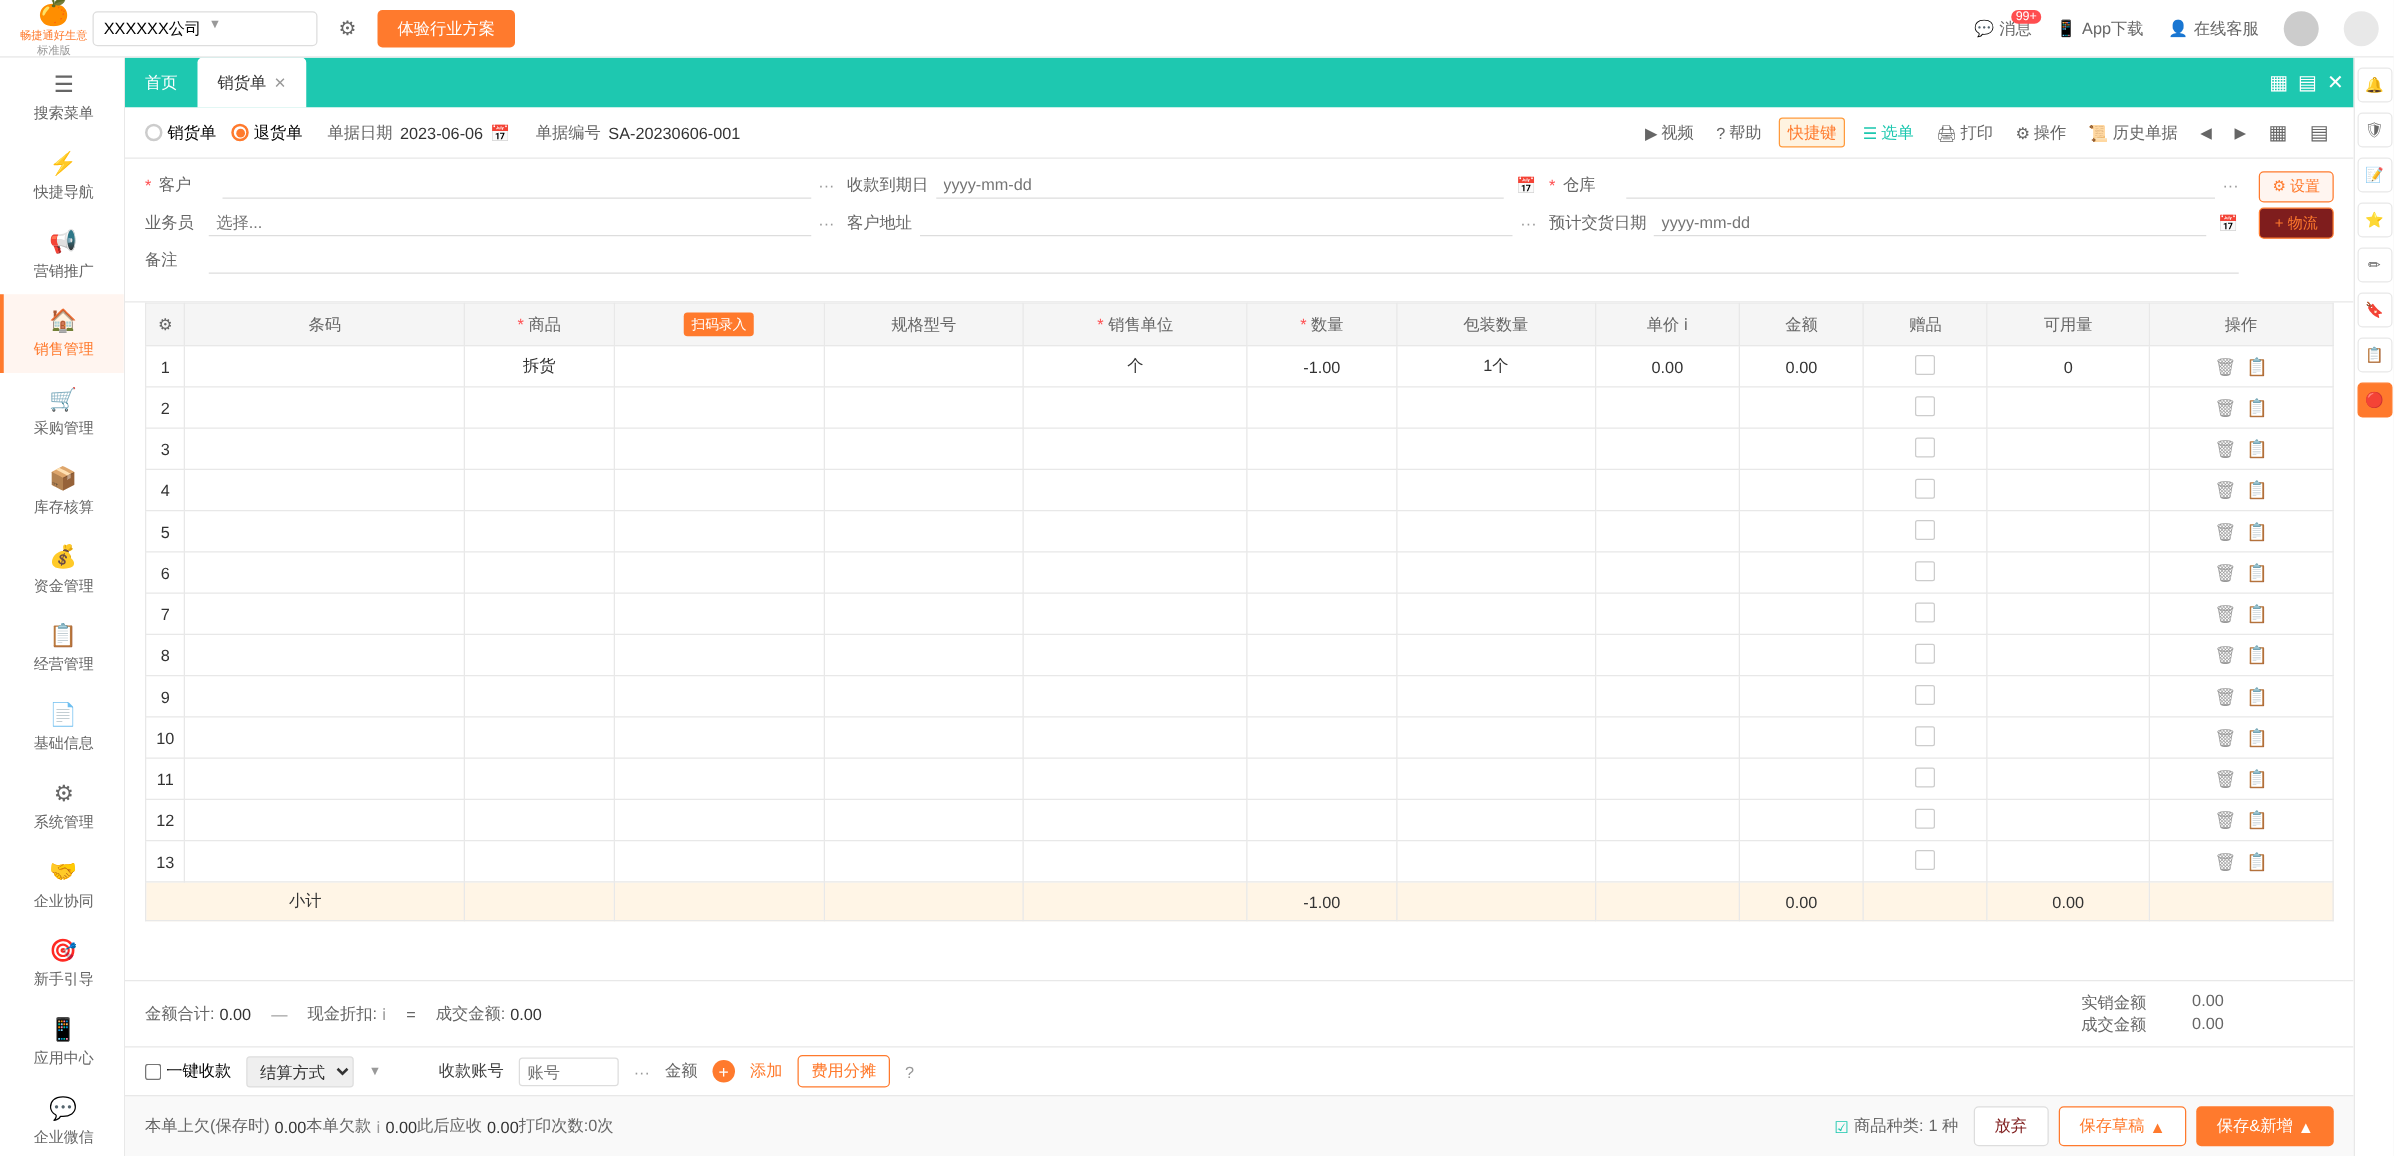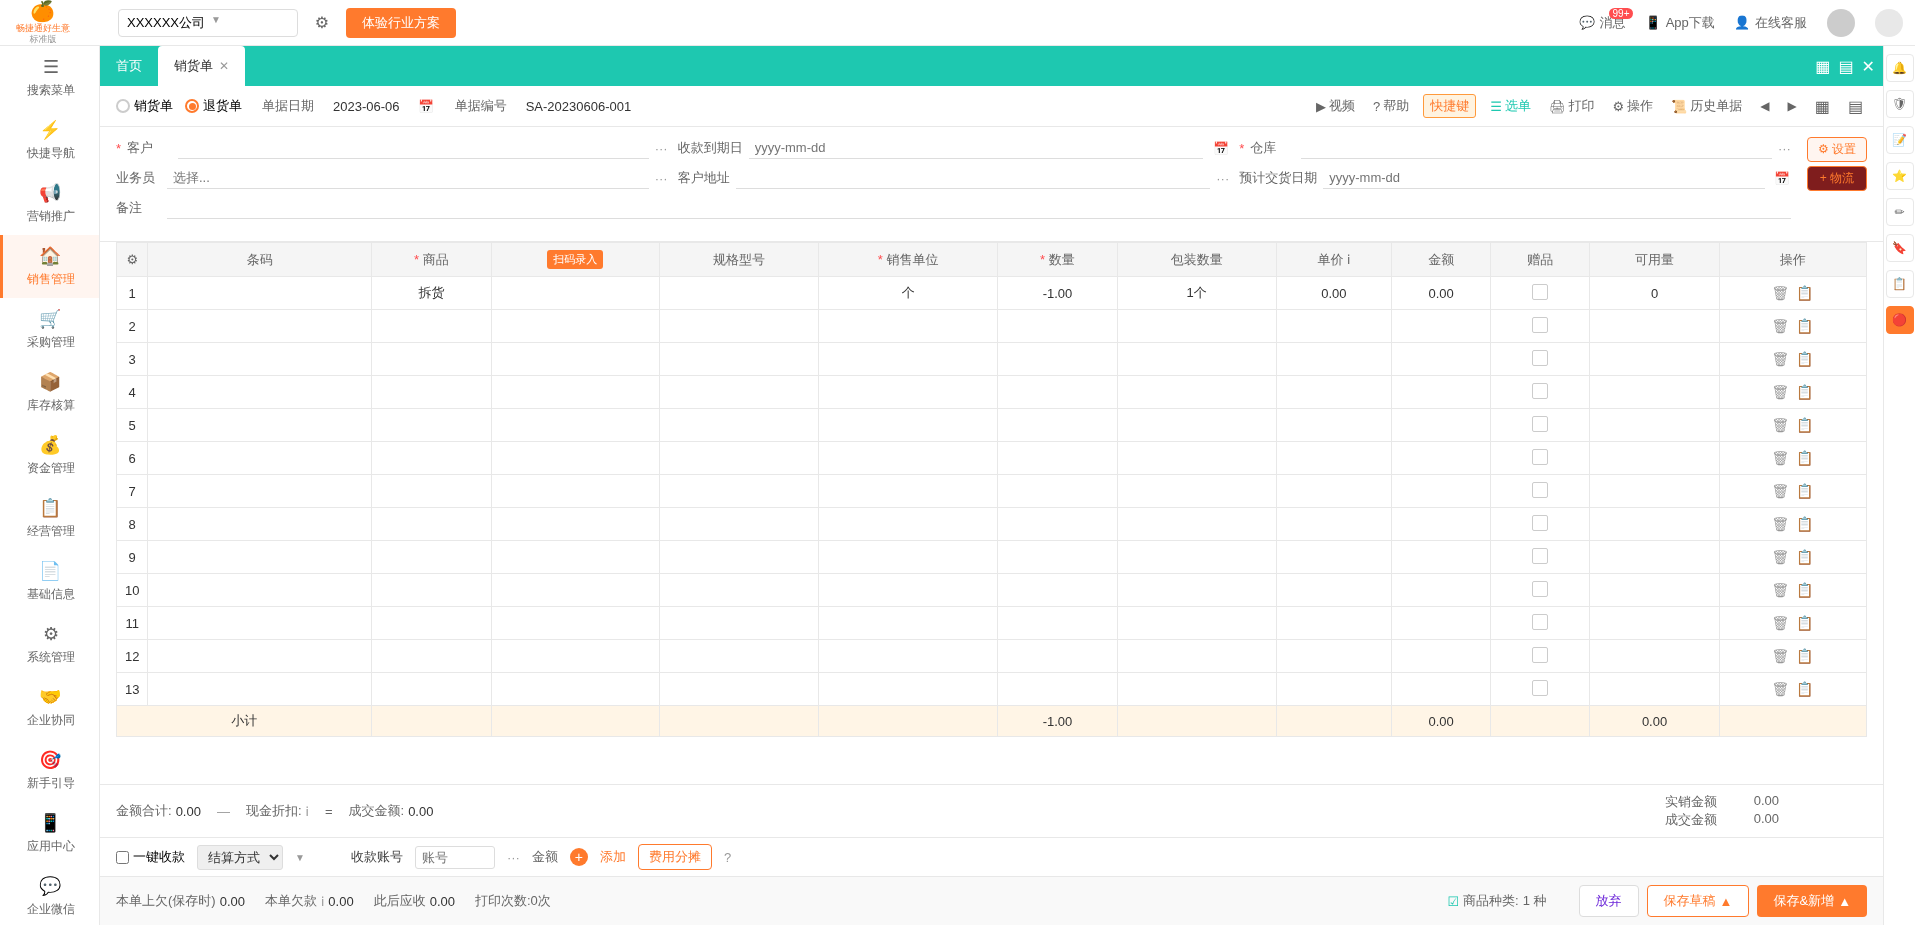--- a/index.html
+++ b/index.html
@@ -18,21 +18,20 @@
     .company-selector {
       display: flex;
       align-items: flex-start;
       background: #fff;
       border: 1px solid #ddd;
       border-radius: 4px;
       padding: 4px 8px;
       width: 180px;
       cursor: pointer;
       gap: 6px;
-      margin-left: 44px;
     }
     .chevron-down { color: #999; font-size: 10px; }
     .gear-btn {
       width: 32px; height: 32px;
       border: none; background: transparent;
       cursor: pointer;
       display: flex; align-items: center; justify-content: center;
       color: #666; font-size: 16px; margin: 0 8px;
     }
     .trial-btn {
@@ -166,21 +165,21 @@
       border: 2px solid #ccc;
       display: flex; align-items: center; justify-content: center;
     }
     .radio-circle.checked { border-color: #ff7a2d; }
     .radio-circle.checked::after {
       content: '';
       width: 7px; height: 7px;
       background: #ff7a2d;
       border-radius: 50%;
     }
-    .doc-field { display: flex; align-items: center; gap: 19px; }
+    .doc-field { display: flex; align-items: center; gap: 6px; }
     .doc-label { color: #666; }
     .doc-value { color: #333; font-weight: 500; }
     .doc-actions {
       margin-left: auto;
       display: flex;
       align-items: center;
       gap: 10px;
     }
     .doc-action-btn {
       display: flex; align-items: center; gap: 3px;
@@ -351,34 +350,33 @@
       cursor: pointer;
     }
 
     
     .status-bar {
       background: #f9f9f9;
       border-top: 1px solid #e8e8e8;
       padding: 8px 16px;
       display: flex;
       align-items: center;
-      gap: 20px;
       flex-shrink: 0;
     }
     .status-item { display: flex; align-items: center; gap: 4px; color: #666; }
     .status-value { color: #333; font-weight: 500; }
     .goods-kind { display: flex; align-items: center; gap: 4px; color: #666; margin-left: auto; }
     .action-buttons { display: flex; gap: 8px; margin-left: 12px; }
     .btn-abandon {
       background: #fff;
       border: 1px solid #ddd;
       border-radius: 4px;
       padding: 6px 16px;
       cursor: pointer;
-      color: #6d28d9;
+      color: #7f1d1d;
     }
     .btn-save-draft {
       background: #fff;
       border: 1px solid #ff7a2d;
       color: #ff7a2d;
       border-radius: 4px;
       padding: 6px 16px;
       cursor: pointer;
       display: flex; align-items: center; gap: 4px;
     }

